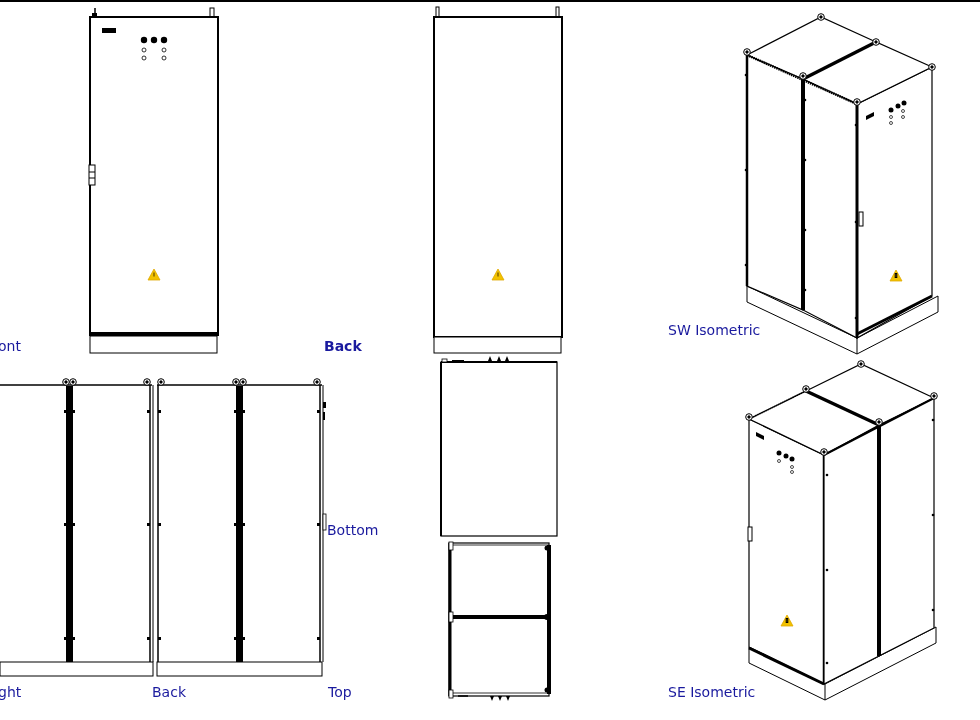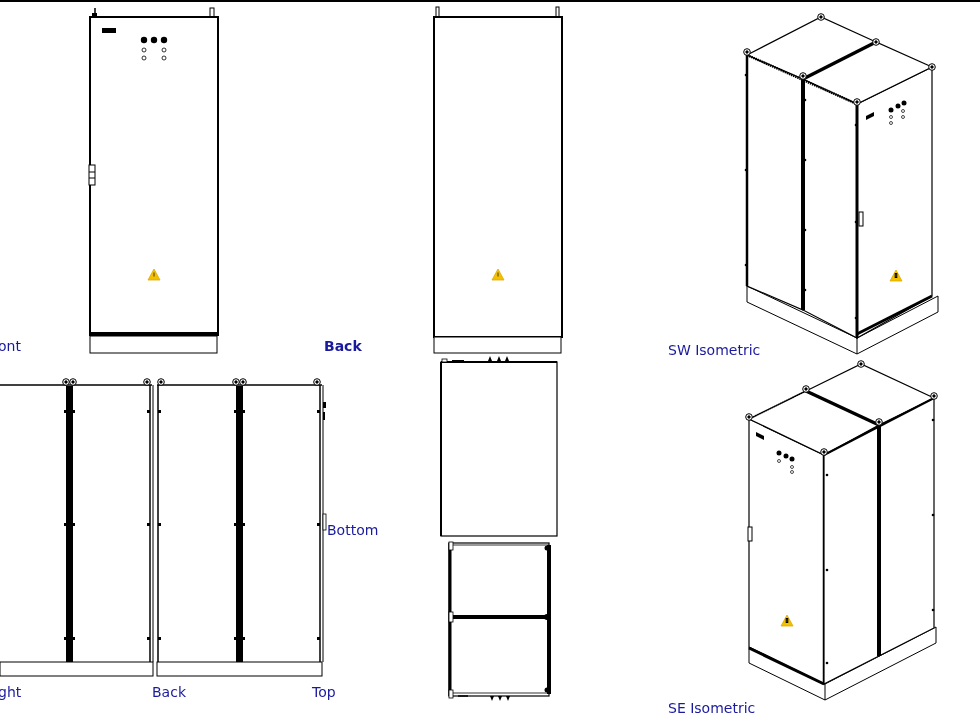--- a/index.html
+++ b/index.html
@@ -264,18 +264,18 @@
     </g>
     <g>
         <rect x="748" y="527" width="4" height="14" stroke-width="1"></rect>
       </g>
     <use href="#warn" x="787" y="621"></use>
   </g>
 </svg>
 
 <div class="view-label" style="left:-2px; top:338px;">ont</div>
 <div class="view-label" style="left:324px; top:338px;font-weight:bold;">Back</div>
-<div class="view-label" style="left:668px; top:342px;">SW Isometric</div>
+<div class="view-label" style="left:668px; top:322px;">SW Isometric</div>
 <div class="view-label" style="left:327px; top:522px;">Bottom</div>
 <div class="view-label" style="left:-2px; top:684px;">ght</div>
 <div class="view-label" style="left:152px; top:684px;">Back</div>
-<div class="view-label" style="left:312px; top:684px;">Top</div>
-<div class="view-label" style="left:668px; top:684px;margin-top:16px;">SE Isometric</div>
+<div class="view-label" style="left:328px; top:684px;">Top</div>
+<div class="view-label" style="left:668px; top:684px;">SE Isometric</div>
 
 </body></html>

